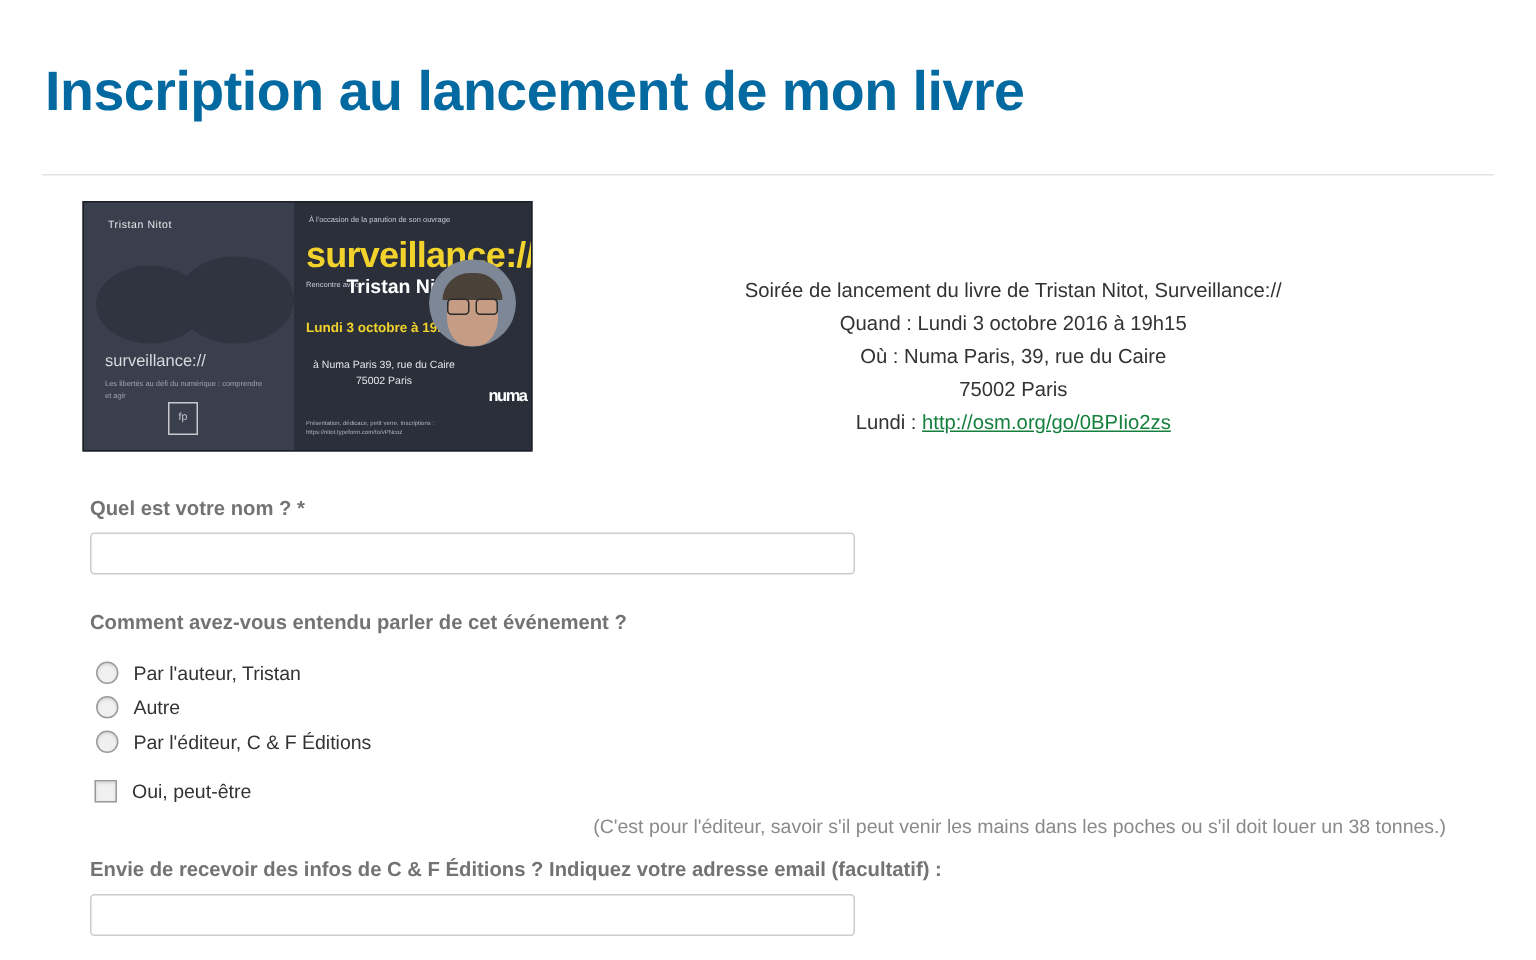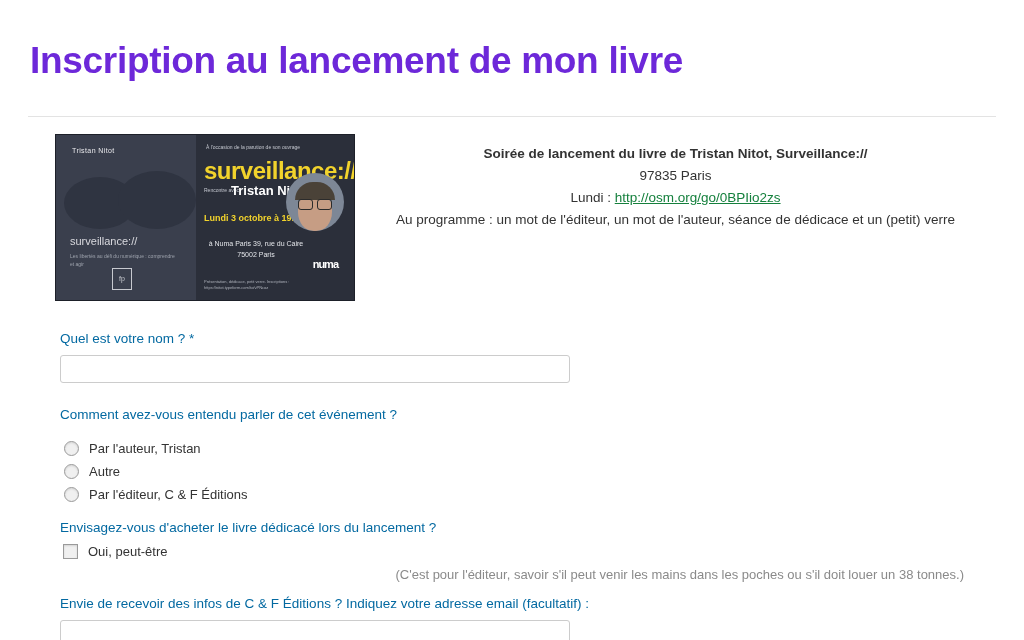--- a/index.html
+++ b/index.html
@@ -15,21 +15,21 @@
     overflow: hidden;
   }
   .page {
     width: 1024px;
     height: 640px;
     position: relative;
   }
   .page-title {
     font-size: 37px;
     font-weight: bold;
-    color: #6d28d9;
+    color: #0369a1;
     padding: 16px 0 10px 30px;
     letter-spacing: -0.3px;
     line-height: 1.1;
   }
   .title-rule {
     border-bottom: 1px solid #e3e3e3;
     margin: 0 28px 0 28px;
   }
   .content {
     padding: 12px 30px 0 30px;
@@ -177,51 +177,52 @@
     position: absolute;
     top: 26px;
     width: 13px; height: 9px;
     border: 1.5px solid #2b2b2b;
     border-radius: 3px;
   }
   .poster .p-photo .g1 { left: 12px; }
   .poster .p-photo .g2 { left: 31px; }
   .poster .p-logo-right {
     position: absolute;
-    right: 16px; bottom: 30px;
+    right: 3px; bottom: 30px;
     color: #ffffff;
     font-size: 11px;
     font-weight: bold;
     letter-spacing: -1px;
   }
 
   .details {
     flex: 1 1 auto;
     text-align: center;
     padding: 14px 12px 0 14px;
     font-size: 13.5px;
     line-height: 1.62;
     color: #333333;
   }
   .details .strong {
-    font-weight: bold;
+    font-weight: normal;
+    margin-top: 40px;
   }
   .details a {
     color: #15803d;
     text-decoration: underline;
   }
 
   .form {
     padding: 0 30px;
     margin-top: 16px;
   }
   .field-label {
     font-size: 13.5px;
-    font-weight: normal;
-    color: #0369a1;
+    font-weight: bold;
+    color: #737373;
     margin: 0 0 9px 0;
   }
   .text-input {
     width: 510px;
     height: 28px;
     box-sizing: border-box;
     border: 1px solid #cccccc;
     border-radius: 3px;
     background: #ffffff;
     padding: 3px 8px;
@@ -303,25 +304,26 @@
           <div class="face"></div>
           <div class="hair"></div>
           <div class="g1"></div>
           <div class="g2"></div>
         </div>
         <div class="p-logo-right">numa</div>
       </div>
 
       <div class="details">
         <div class="strong">Soirée de lancement du livre de Tristan Nitot, Surveillance://</div>
-        <div>97835 Paris</div>
+        <div>Quand : Lundi 3 octobre 2016 à 19h15</div>
+        <div>Où : Numa Paris, 39, rue du Caire</div>
+        <div>75002 Paris</div>
         <div>
           <span>Lundi : </span><a href="#">http://osm.org/go/0BPIio2zs</a>
         </div>
-        <div>Au programme : un mot de l'éditeur, un mot de l'auteur, séance de dédicace et un (petit) verre</div>
       </div>
 
     </div>
 
     <div class="form">
 
       <div class="gap-14"></div>
       <div class="field-label">Quel est votre nom ? *</div>
       <input class="text-input" type="text" value="" style="">
 
@@ -336,21 +338,20 @@
       <div class="radio-row">
         <span class="radio-mark"></span>
         <span class="opt-label">Autre</span>
       </div>
       <div class="radio-row">
         <span class="radio-mark"></span>
         <span class="opt-label">Par l'éditeur, C &amp; F Éditions</span>
       </div>
 
       <div class="gap-10"></div>
-      <div class="field-label">Envisagez-vous d'acheter le livre dédicacé lors du lancement ?</div>
       <div class="check-row">
         <span class="check-mark"></span>
         <span class="opt-label">Oui, peut-être</span>
       </div>
       <div class="hint">(C'est pour l'éditeur, savoir s'il peut venir les mains dans les poches ou s'il doit louer un 38 tonnes.)</div>
 
       <div class="gap-14"></div>
       <div class="field-label">Envie de recevoir des infos de C &amp; F Éditions ? Indiquez votre adresse email (facultatif) :</div>
       <input class="text-input" type="text" value="" style="">
 

